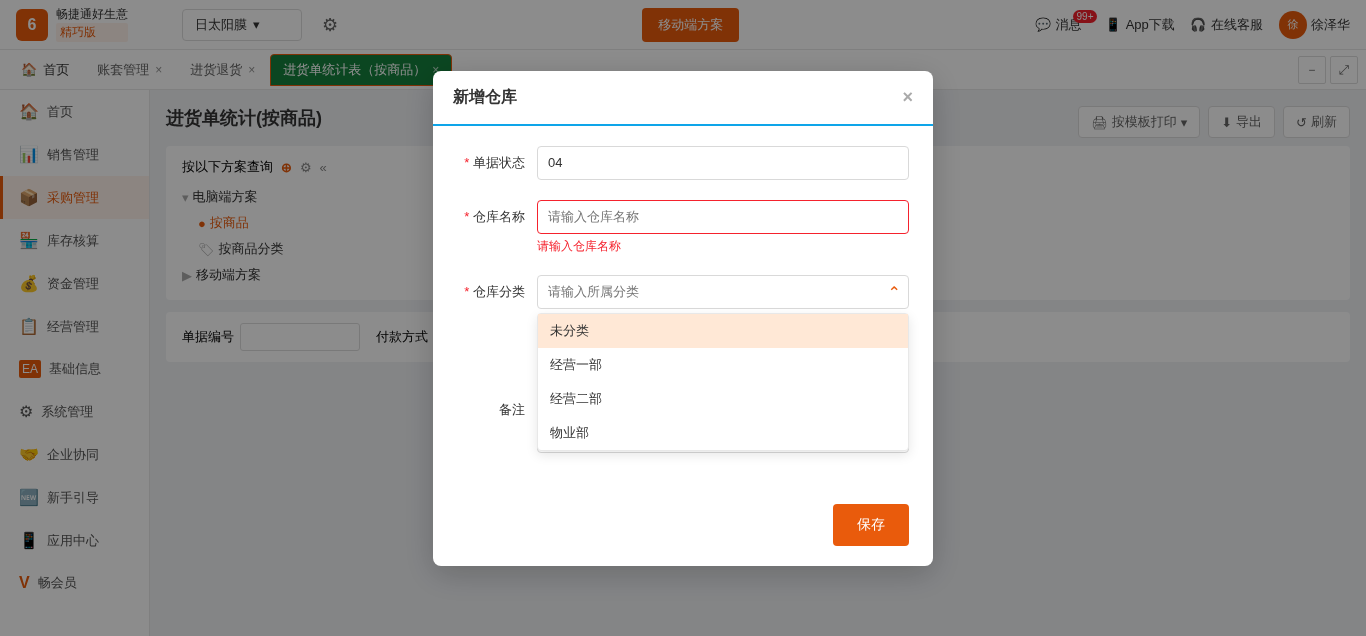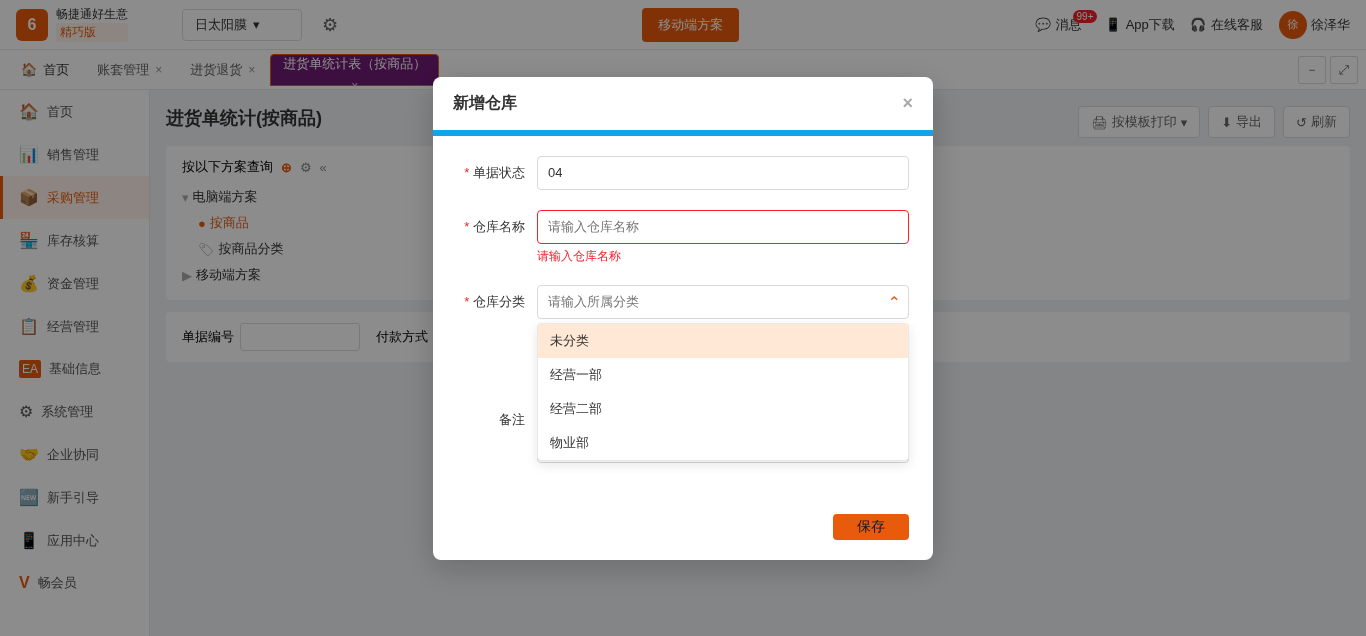--- a/index.html
+++ b/index.html
@@ -127,24 +127,23 @@
       align-items: center;
       gap: 6px;
       cursor: pointer;
       border-radius: 4px 4px 0 0;
       font-size: 13px;
       color: #666;
       border: 1px solid transparent;
       white-space: nowrap;
     }
     .tab.active {
-      background: #701a75;
+      background: #15803d;
       color: white;
       border-color: #e95b0c;
-      flex-direction: column;
     }
     .tab.home { color: #333; }
     .tab-close {
       font-size: 12px;
       opacity: 0.7;
       cursor: pointer;
     }
     .tab-bar-right {
       margin-left: auto;
       display: flex;
@@ -275,21 +274,21 @@
       width: 500px;
       box-shadow: 0 8px 32px rgba(0,0,0,0.2);
       position: relative;
       z-index: 101;
     }
     .dialog-header {
       display: flex;
       align-items: center;
       justify-content: space-between;
       padding: 16px 20px;
-      border-bottom: 6px solid #0ea5e9;
+      border-bottom: 2px solid #0ea5e9;
       font-size: 16px;
       font-weight: bold;
       color: #333;
     }
     .dialog-close {
       cursor: pointer;
       color: #aaa;
       font-size: 18px;
       line-height: 1;
     }
@@ -390,23 +389,23 @@
       font-family: inherit;
     }
     .dialog-footer {
       padding: 12px 24px 20px;
       display: flex;
       justify-content: flex-end;
       gap: 10px;
     }
     .btn-save {
       background: #e95b0c;
-      color: #0f172a;
+      color: #ffffff;
       border: none;
-      padding: 4px 24px;
+      padding: 12px 24px;
       border-radius: 4px;
       cursor: pointer;
       font-size: 14px;
     }
   </style>
 </head>
 <body>
 
 <div class="top-header">
   <div class="logo-area">

